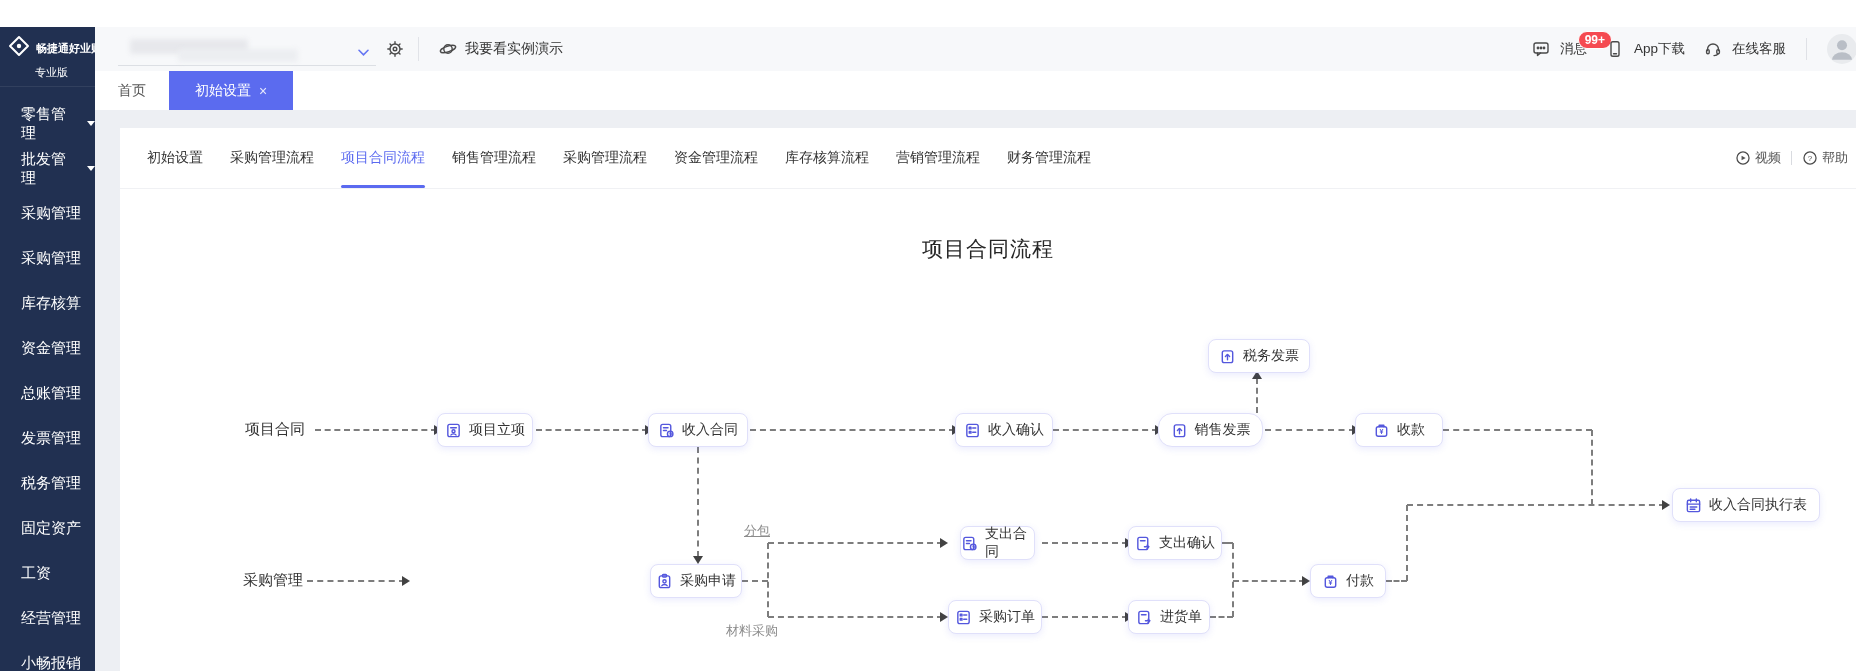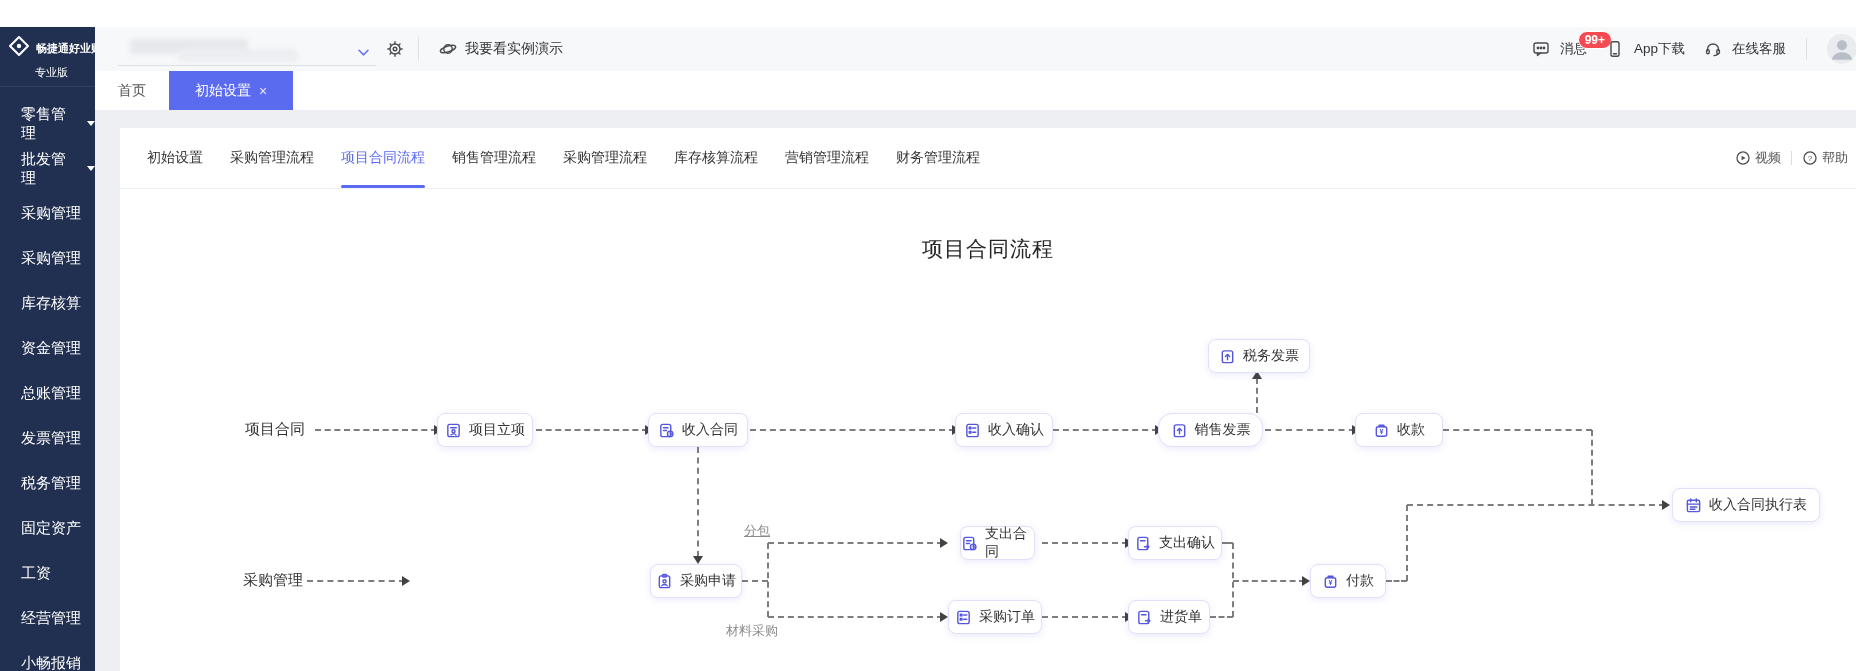--- a/index.html
+++ b/index.html
@@ -156,20 +156,21 @@
 
 <div class="content-bg"></div>
 <div class="card">
   <div class="ftabs">
 
     <div class="ftab">初始设置</div>
       <div class="ftab">采购管理流程</div>
       <div class="ftab active">项目合同流程</div>
       <div class="ftab">销售管理流程</div>
       <div class="ftab">采购管理流程</div>
+      <div class="ftab">资金管理流程</div>
       <div class="ftab">库存核算流程</div>
       <div class="ftab">营销管理流程</div>
       <div class="ftab">财务管理流程</div>
       <div class="ftab-utils">
       <span class="util-item">
         <span class="hicon">
           <svg width="16" height="16" viewBox="0 0 18 18" stroke="#555" fill="none" stroke-width="1.4">
               <circle cx="9" cy="9" r="6.8"></circle>
               <path d="M7.4 6.4 L12 9 L7.4 11.6 Z" fill="#555" stroke="none"></path>
             </svg>

